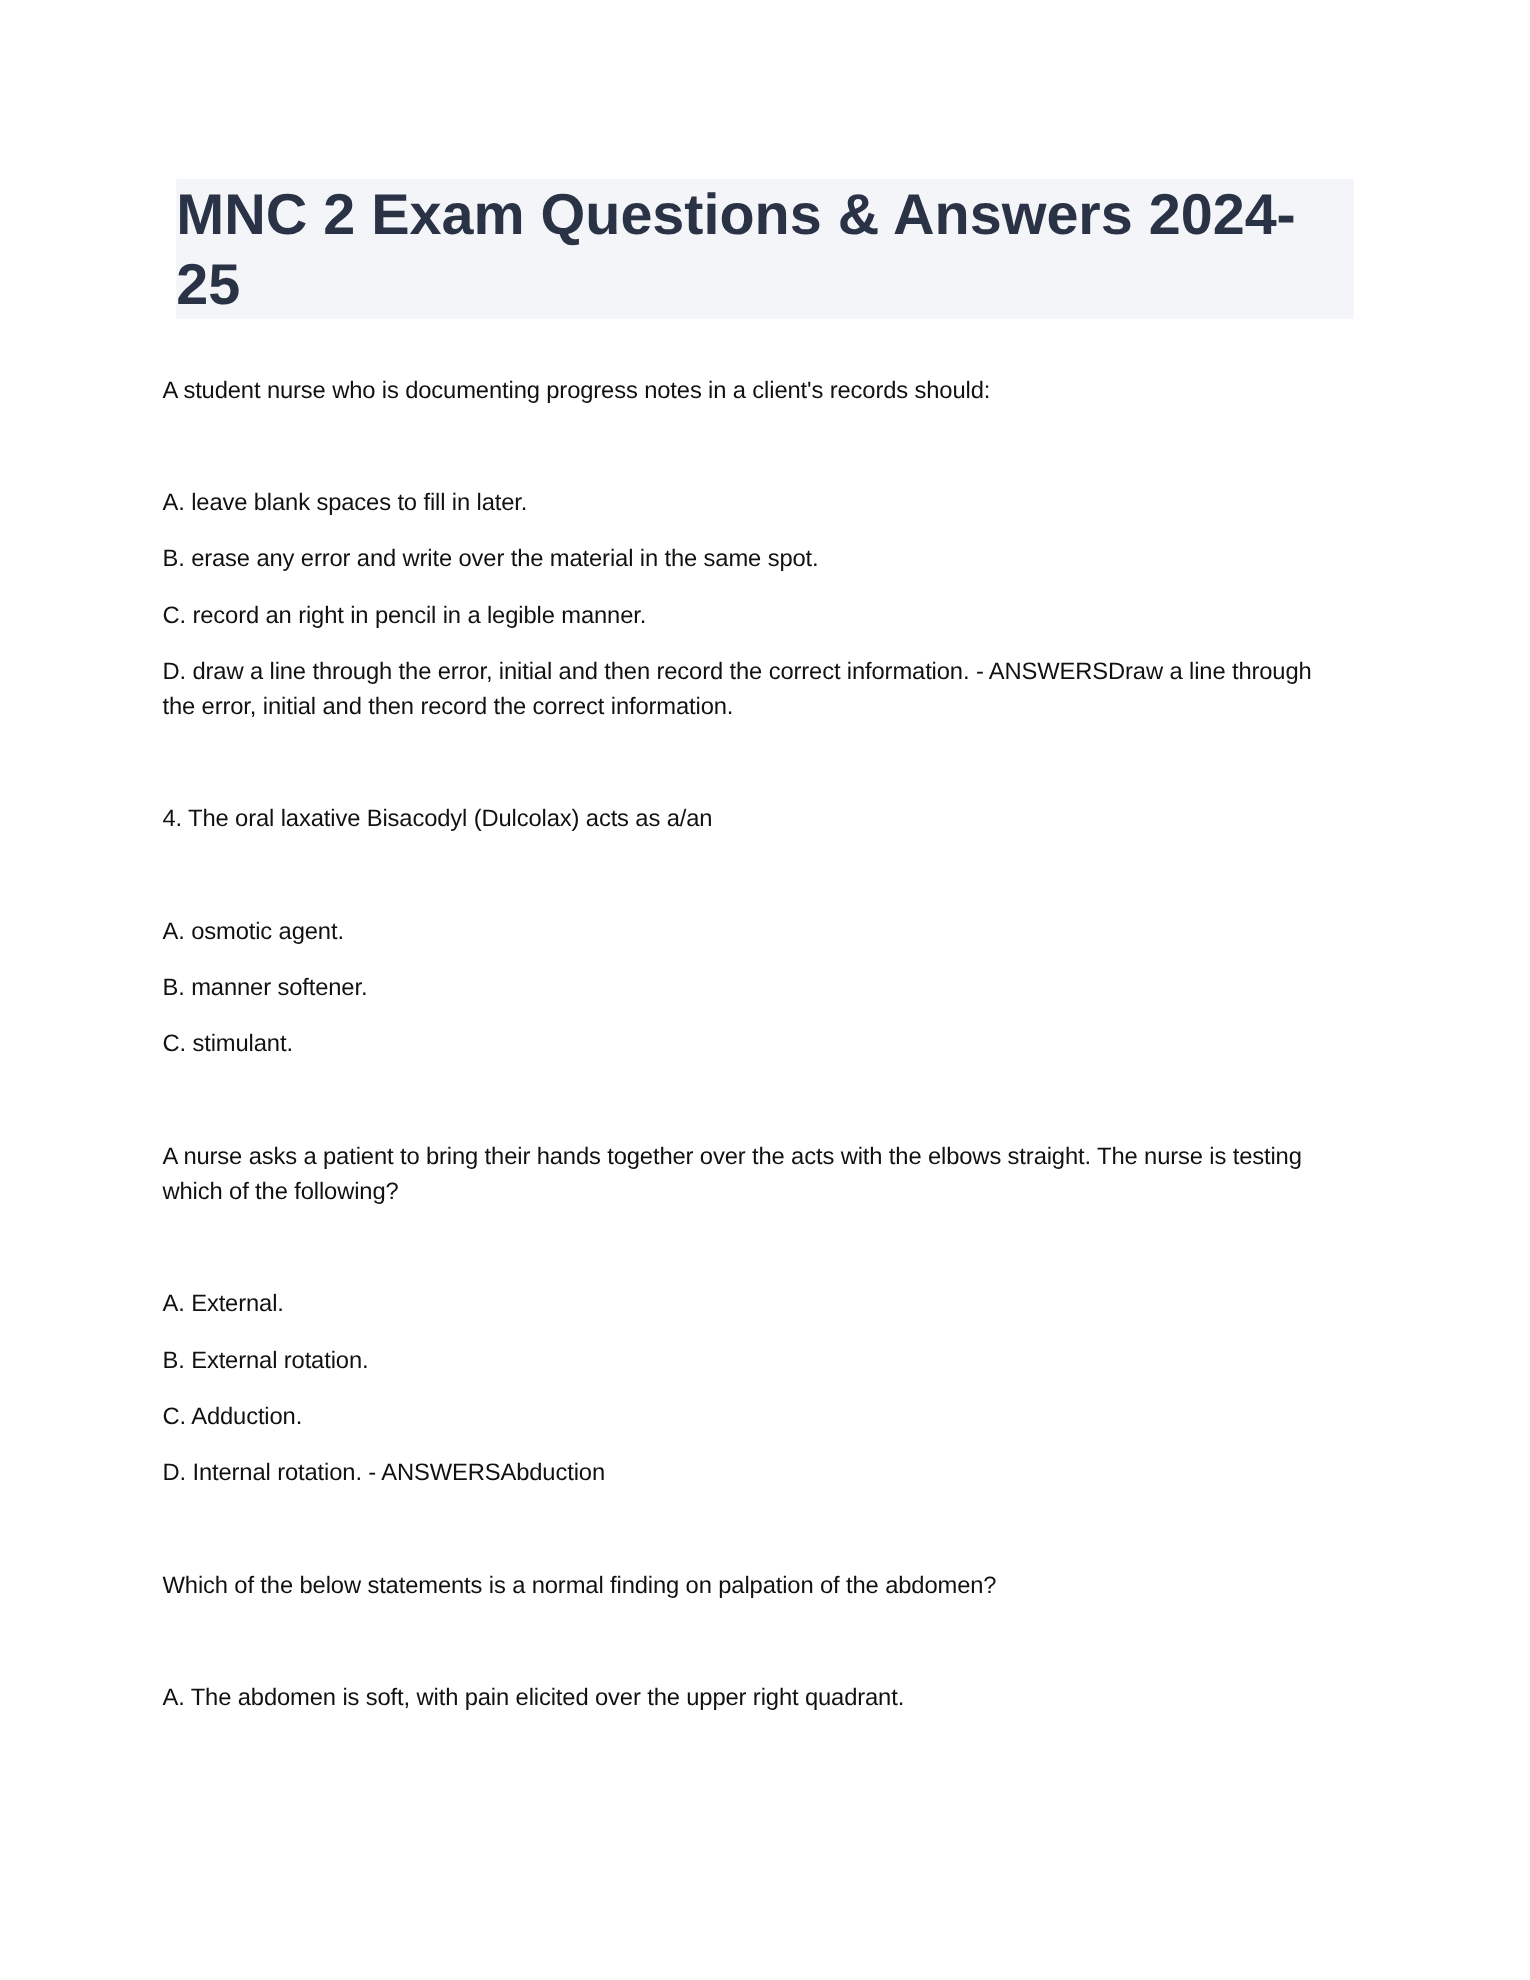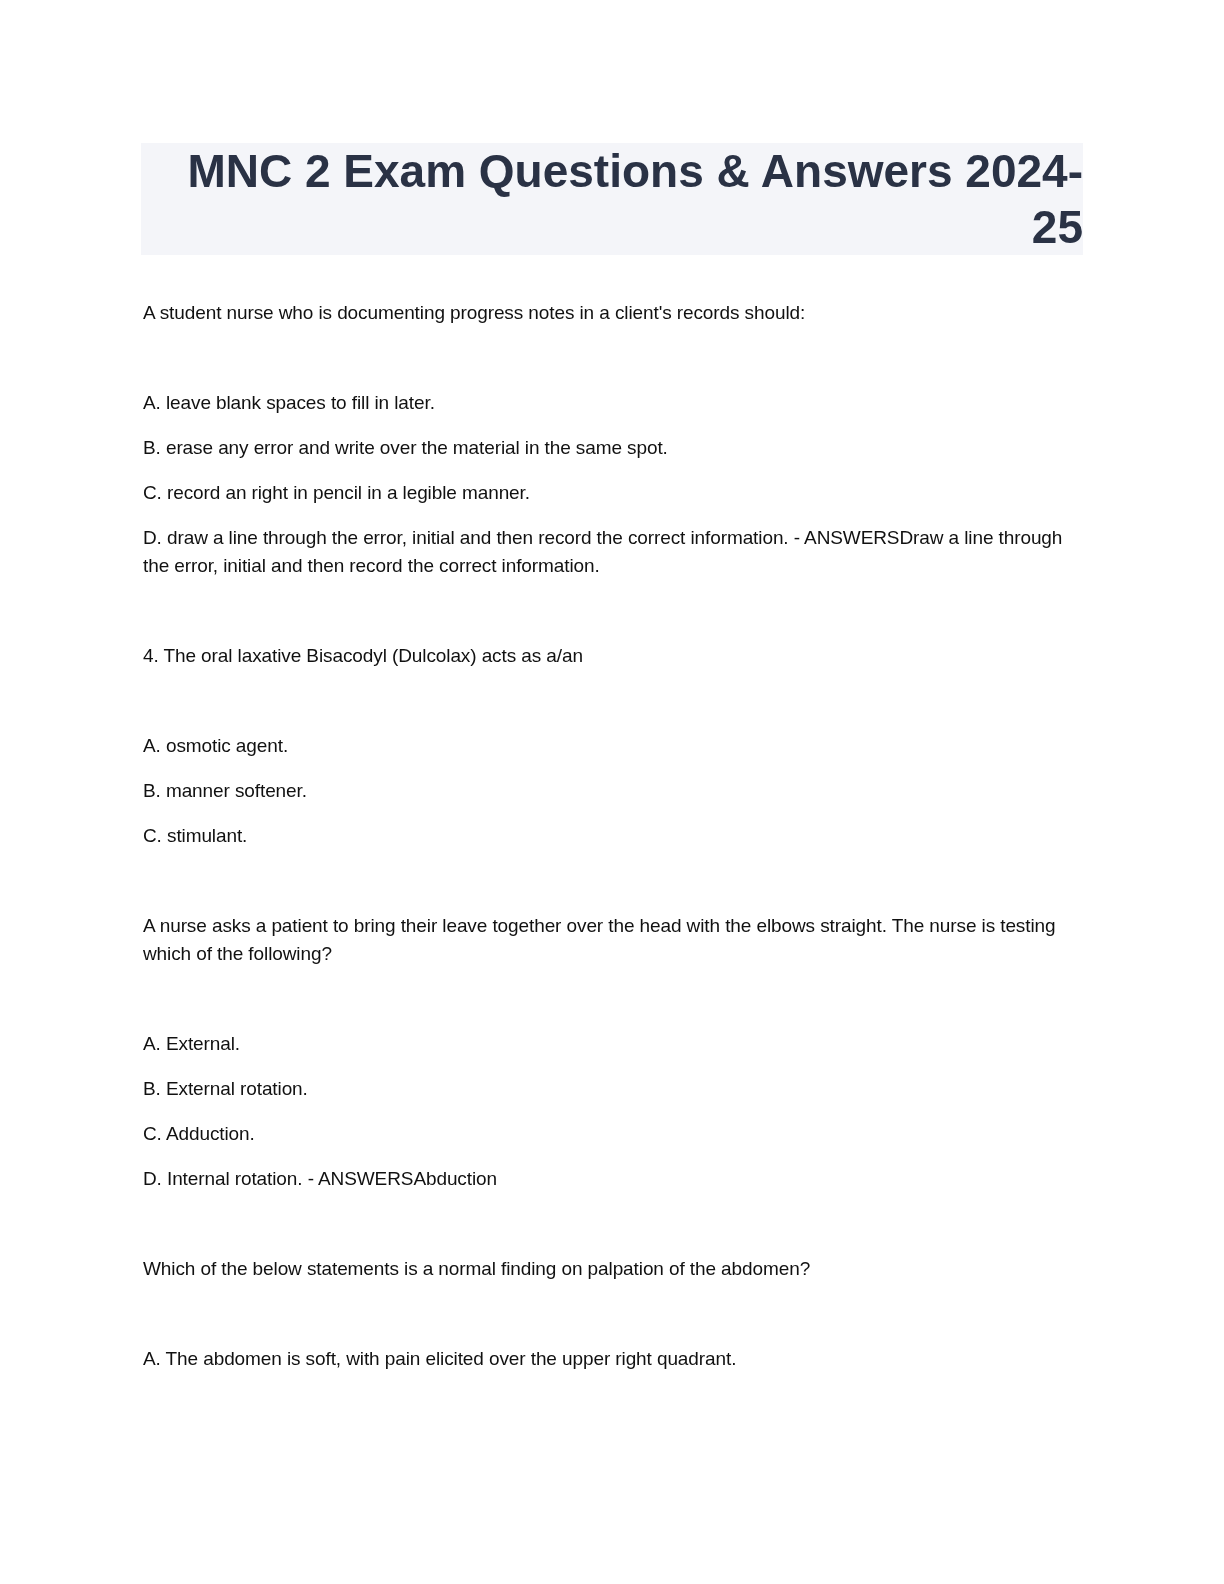--- a/index.html
+++ b/index.html
@@ -17,25 +17,24 @@
     top: 143px;
     width: 942px;
     margin: 0;
     padding: 0;
     background: var(--title-bg, #f4f5f9);
     color: var(--title-color, #2a3245);
     font-size: 46px;
     line-height: 56px;
     font-weight: bold;
     letter-spacing: 0;
-    text-align: right;
   }
   .doc-body {
     position: absolute;
-    left: 143px;
+    left: 130px;
     top: 299px;
     width: 950px;
     color: var(--body-color, #111111);
     font-size: 19px;
     line-height: 28px;
     letter-spacing: -0.1px;
   }
   .doc-body p { margin: 0 0 17px 0; padding: 0; }
   .doc-body .spacer { height: 45px; }
 </style>
@@ -51,21 +50,21 @@
       <p class="option">B. erase any error and write over the material in the same spot.</p>
       <p class="option">C. record an right in pencil in a legible manner.</p>
       <p class="option">D. draw a line through the error, initial and then record the correct information. - ANSWERSDraw a line through the error, initial and then record the correct information.</p>
       <div class="spacer"></div>
       <p class="question">4. The oral laxative Bisacodyl (Dulcolax) acts as a/an</p>
       <div class="spacer"></div>
       <p class="option">A. osmotic agent.</p>
       <p class="option">B. manner softener.</p>
       <p class="option">C. stimulant.</p>
       <div class="spacer"></div>
-      <p class="question">A nurse asks a patient to bring their leave together over the head with the elbows straight. The nurse is testing which of the following?</p>
+      <p class="question">A nurse asks a patient to bring their hands together over the acts with the elbows straight. The nurse is testing which of the following?</p>
       <div class="spacer"></div>
       <p class="option">A. External.</p>
       <p class="option">B. External rotation.</p>
       <p class="option">C. Adduction.</p>
       <p class="option">D. Internal rotation. - ANSWERSAbduction</p>
       <div class="spacer"></div>
       <p class="question">Which of the below statements is a normal finding on palpation of the abdomen?</p>
       <div class="spacer"></div>
       <p class="option">A. The abdomen is soft, with pain elicited over the upper right quadrant.</p>
     </div>

